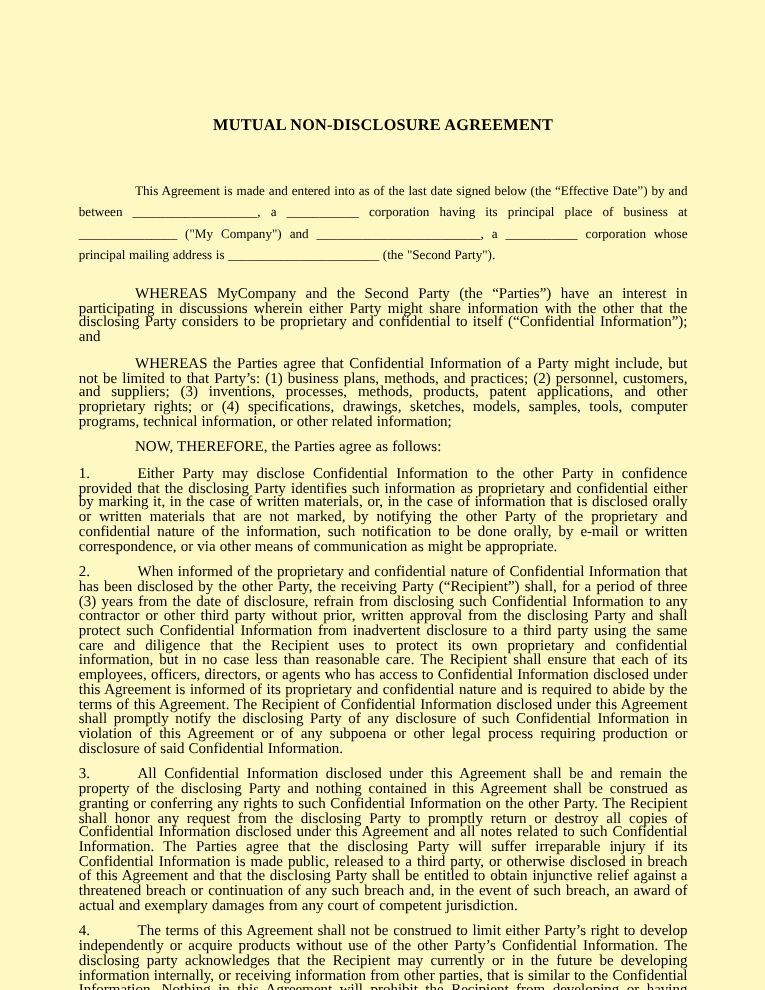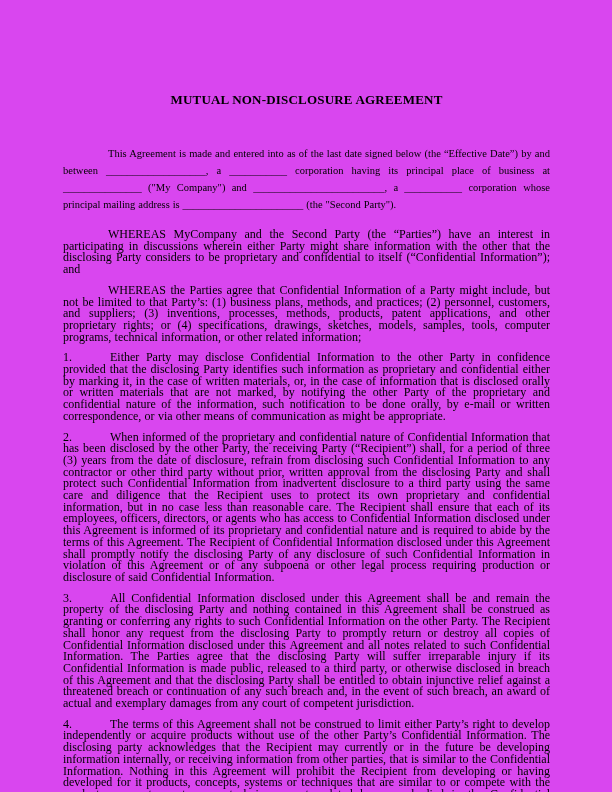--- a/index.html
+++ b/index.html
@@ -4,21 +4,21 @@
 <style>
   html, body {
     margin: 0;
     padding: 0;
     background: #ffffff;
   }
   .page {
     position: relative;
     width: 612px;
     height: 792px;
-    background: #d946ef;
+    background: #fef9c3;
     font-family: "Liberation Serif", "DejaVu Serif", serif;
     color: #000000;
     overflow: hidden;
   }
   .content {
     padding: 92px 62px 0 63px;
   }
   .title {
     margin: 0;
     font-size: 13px;
@@ -70,20 +70,21 @@
   <div class="content">
 
     <h1 class="title">MUTUAL NON-DISCLOSURE AGREEMENT</h1>
 
     <p class="intro">This Agreement is made and entered into as of the last date signed below (the “Effective Date”) by and between ___________________, a ___________ corporation having its principal place of business at _______________ ("My Company") and _________________________, a ___________ corporation whose principal mailing address is _______________________ (the "Second Party").</p>
 
     <p class="para firstline-indent">WHEREAS MyCompany and the Second Party (the “Parties”) have an interest in participating in discussions wherein either Party might share information with the other that the disclosing Party considers to be proprietary and confidential to itself (“Confidential Information”); and</p>
 
     <p class="para firstline-indent">WHEREAS the Parties agree that Confidential Information of a Party might include, but not be limited to that Party’s: (1) business plans, methods, and practices; (2) personnel, customers, and suppliers; (3) inventions, processes, methods, products, patent applications, and other proprietary rights; or (4) specifications, drawings, sketches, models, samples, tools, computer programs, technical information, or other related information;</p>
 
+    <p class="para firstline-indent">NOW, THEREFORE, the Parties agree as follows:</p>
 
     <p class="para"><span class="clause-num">1.</span><span>Either Party may disclose Confidential Information to the other Party in confidence provided that the disclosing Party identifies such information as proprietary and confidential either by marking it, in the case of written materials, or, in the case of information that is disclosed orally or written materials that are not marked, by notifying the other Party of the proprietary and confidential nature of the information, such notification to be done orally, by e-mail or written correspondence, or via other means of communication as might be appropriate.</span></p>
 
     <p class="para"><span class="clause-num">2.</span><span>When informed of the proprietary and confidential nature of Confidential Information that has been disclosed by the other Party, the receiving Party (“Recipient”) shall, for a period of three (3) years from the date of disclosure, refrain from disclosing such Confidential Information to any contractor or other third party without prior, written approval from the disclosing Party and shall protect such Confidential Information from inadvertent disclosure to a third party using the same care and diligence that the Recipient uses to protect its own proprietary and confidential information, but in no case less than reasonable care.  The Recipient shall ensure that each of its employees, officers, directors, or agents who has access to Confidential Information disclosed under this Agreement is informed of its proprietary and confidential nature and is required to abide by the terms of this Agreement.  The Recipient of Confidential Information disclosed under this Agreement shall promptly notify the disclosing Party of any disclosure of such Confidential Information in violation of this Agreement or of any subpoena or other legal process requiring production or disclosure of said Confidential Information.</span></p>
 
     <p class="para"><span class="clause-num">3.</span><span>All Confidential Information disclosed under this Agreement shall be and remain the property of the disclosing Party and nothing contained in this Agreement shall be construed as granting or conferring any rights to such Confidential Information on the other Party.  The Recipient shall honor any request from the disclosing Party to promptly return or destroy all copies of Confidential Information disclosed under this Agreement and all notes related to such Confidential Information.  The Parties agree that the disclosing Party will suffer irreparable injury if its Confidential Information is made public, released to a third party, or otherwise disclosed in breach of this Agreement and that the disclosing Party shall be entitled to obtain injunctive relief against a threatened breach or continuation of any such breach and, in the event of such breach, an award of actual and exemplary damages from any court of competent jurisdiction.</span></p>
 
     <p class="para justify-last"><span class="clause-num">4.</span><span>The terms of this Agreement shall not be construed to limit either Party’s right to develop independently or acquire products without use of the other Party’s Confidential Information. The disclosing party acknowledges that the Recipient may currently or in the future be developing information internally, or receiving information from other parties, that is similar to the Confidential Information. Nothing in this Agreement will prohibit the Recipient from developing or having developed for it products, concepts, systems or techniques that are similar to or compete with the products, concepts, systems or techniques contemplated by or embodied in the Confidential Information</span></p>
 
   </div>

